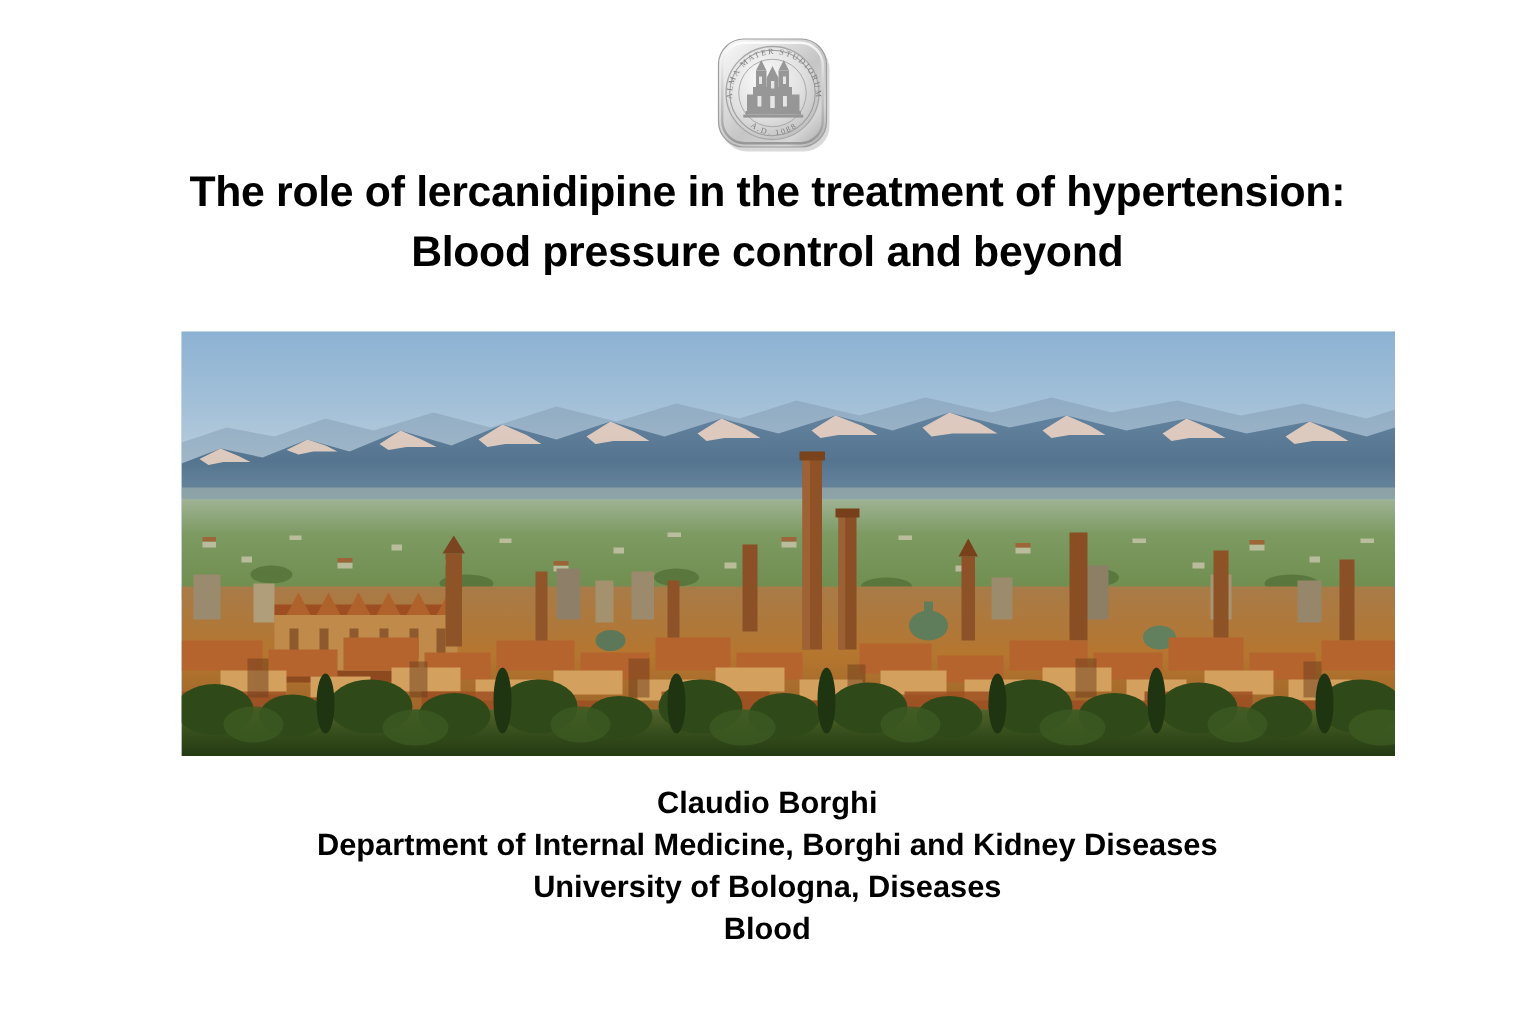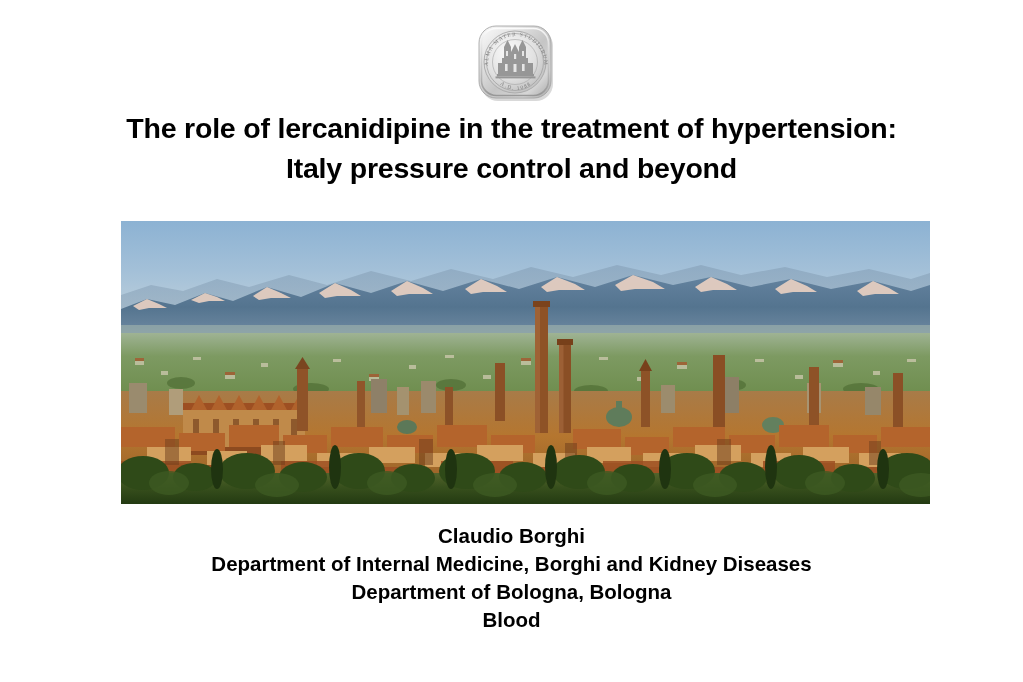--- a/index.html
+++ b/index.html
@@ -136,21 +136,21 @@
       <rect x="42" y="36" width="2.2" height="5"></rect>
       <rect x="33" y="46" width="2.6" height="7"></rect>
       <rect x="41.5" y="46" width="3" height="8"></rect>
       <rect x="50" y="46" width="2.6" height="7"></rect>
     </g>
   </svg>
 </div>
 
 <div id="title-block">
   <div class="title-line">The role of lercanidipine in the treatment of hypertension:</div>
-  <div class="title-line">Italy pressure control and beyond</div>
+  <div class="title-line">Blood pressure control and beyond</div>
 </div>
 
 <div id="photo">
   <svg viewBox="0 0 809 283" preserveAspectRatio="none">
     <defs>
       <linearGradient id="skyG" x1="0" y1="0" x2="0" y2="1">
         <stop offset="0%" stop-color="#8cb2d3"></stop>
         <stop offset="45%" stop-color="#a3c0d8"></stop>
         <stop offset="100%" stop-color="#c6d5dc"></stop>
       </linearGradient>
@@ -411,15 +411,15 @@
           <ellipse cx="650" cy="246" rx="6" ry="22"></ellipse>
         <ellipse cx="762" cy="248" rx="6" ry="20"></ellipse>
       </g>
     </g>
   </svg>
 </div>
 
 <div id="author-block">
   <div class="author-line">Claudio Borghi</div>
   <div class="author-line">Department of Internal Medicine, Borghi and Kidney Diseases</div>
-  <div class="author-line">Department of Bologna, Bologna</div>
+  <div class="author-line">University of Bologna, Diseases</div>
   <div class="author-line">Blood</div>
 </div>
 
 </body></html>

